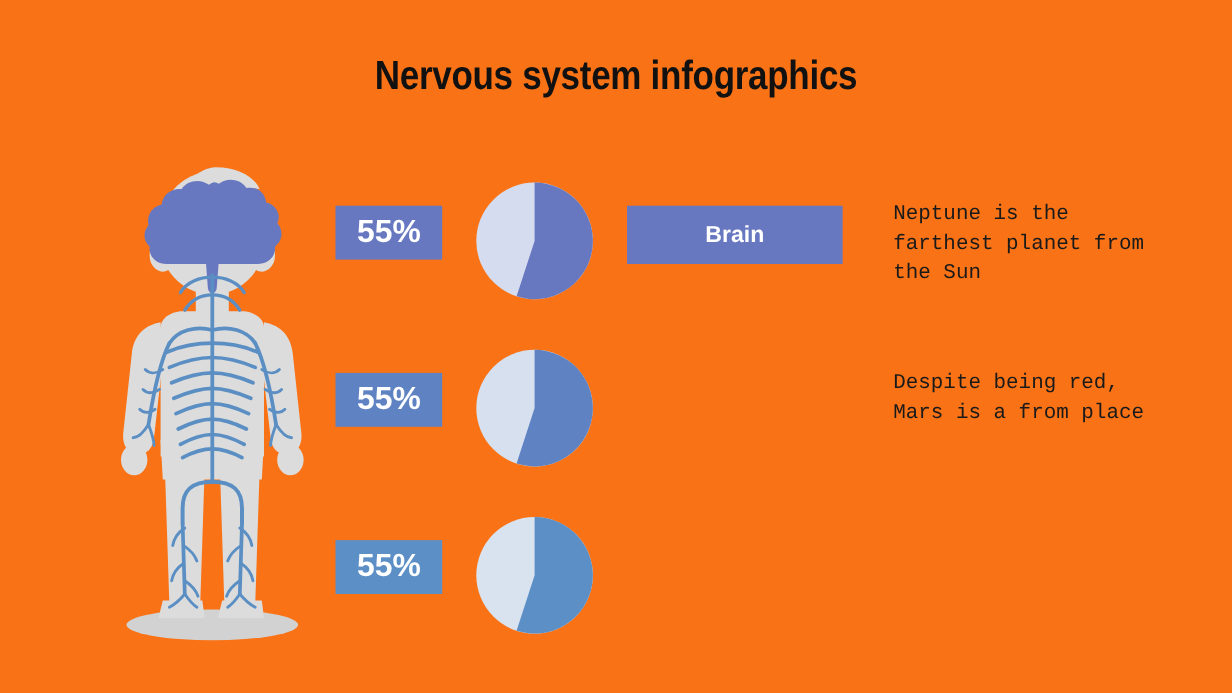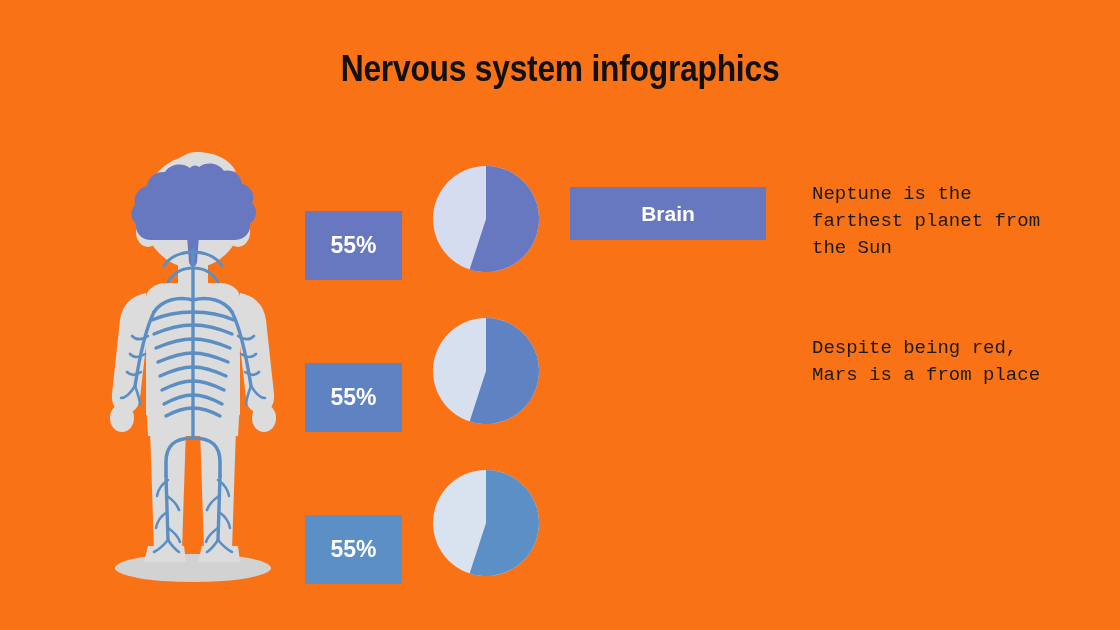--- a/index.html
+++ b/index.html
@@ -58,30 +58,29 @@
   }
   .row.r0 { top: 165px; }
   .row.r1 { top: 317px; }
   .row.r2 { top: 469px; }
 
   .pct-badge {
     position: absolute;
     left: 305px;
     top: 22px;
     width: 97px;
-    height: 69px;
+    height: 49px;
     display: flex;
     align-items: center;
     justify-content: center;
     color: #ffffff;
     font-family: "Liberation Sans Narrow", "Liberation Sans", sans-serif;
-    font-size: 23px;
+    font-size: 29px;
     font-weight: bold;
     letter-spacing: 0px;
-    margin-top: 24px;
   }
 
   .pie {
     position: absolute;
     left: 432px;
     top: 0px;
     width: 108px;
     height: 108px;
   }
   .pie svg { display: block; }

